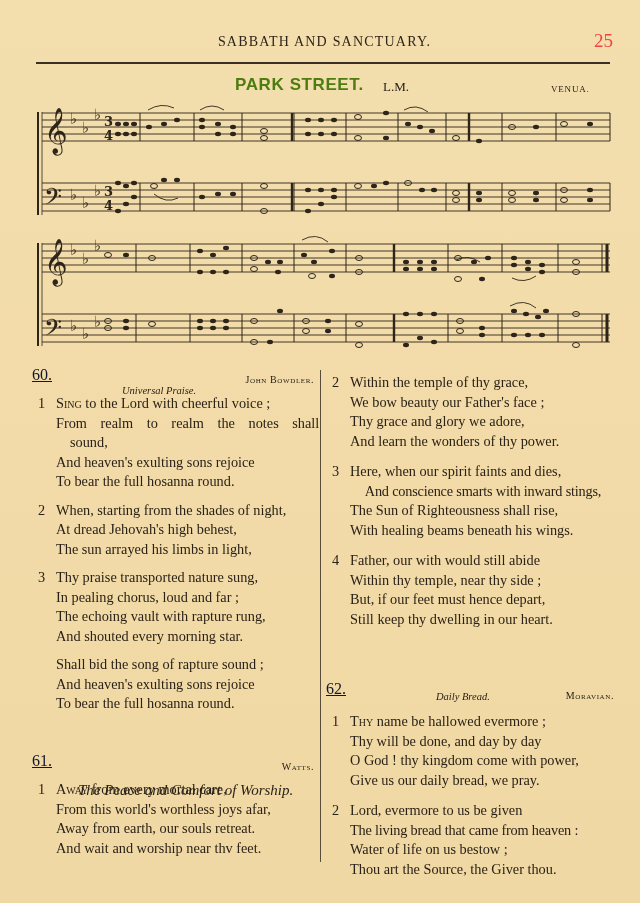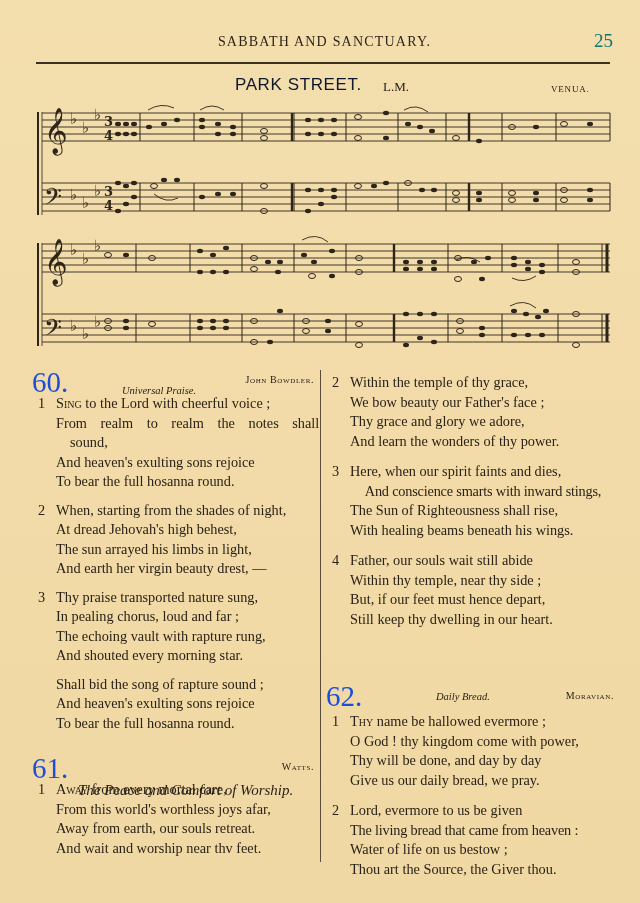--- a/index.html
+++ b/index.html
@@ -14,29 +14,29 @@
   .page { position: absolute; left: 0; top: 0; width: 514px; height: 903px; }
 
   .running-head {
     position: absolute; left: 36px; top: 30px; width: 577px; height: 24px;
   }
   .running-title {
     position: absolute; left: 0; width: 100%; text-align: center; top: 4px;
     font-family: "Liberation Serif", serif; font-size: 14px; letter-spacing: 1.2px; color: #2e2419;
   }
   .page-number {
-    position: absolute; right: 0; top: 0; font-family: "Liberation Serif", serif; font-size: 19px; color: #0f766e;
+    position: absolute; right: 0; top: 0; font-family: "Liberation Serif", serif; font-size: 19px; color: #ef4444;
   }
   .head-rule {
     position: absolute; left: 36px; top: 62px; width: 574px; height: 2px; background: #3a3023;
   }
 
   .tune-title {
     position: absolute; left: 235px; top: 75px;
-    font-family: "Liberation Sans", sans-serif; font-weight: normal; font-size: 17px; letter-spacing: 0.6px; color: #0f172a;
+    font-family: "Liberation Sans", sans-serif; font-weight: bold; font-size: 17px; letter-spacing: 0.6px; color: #4d7c0f;
   }
   .tune-meter {
     position: absolute; left: 383px; top: 79px;
     font-family: "Liberation Serif", serif; font-size: 13px; color: #2a2218;
   }
   .tune-composer {
     position: absolute; left: 551px; top: 84px;
     font-family: "Liberation Serif", serif; font-size: 9px; letter-spacing: 0.8px; color: #2a2218;
   }
 
@@ -44,21 +44,21 @@
   .music-system svg { display: block; }
 
   .col-divider {
     position: absolute; left: 320px; top: 370px; width: 1px; height: 492px; background: #5a4c3a;
   }
 
   .hymn-block { position: absolute; }
   .hymn-header { position: relative; height: 28px; }
   .hymn-number {
     position: absolute; left: 0; top: 0;
-    font-family: "Liberation Serif", serif; font-size: 29px; color: #1d4ed8;
+    font-family: "Liberation Serif", serif; font-size: 16px; color: #0f172a; text-decoration: underline;
   }
   .hymn-subject {
     position: absolute; font-family: "Liberation Serif", serif; font-style: italic; font-size: 10.5px; color: #2a2218;
   }
   .hymn-author {
     position: absolute; font-family: "Liberation Serif", serif; font-size: 10px; letter-spacing: 0.6px; color: #2a2218;
     font-variant: small-caps;
   }
 
   .stanza { position: relative; margin-bottom: 9px; }
@@ -388,21 +388,20 @@
       <div class="line first"><span class="snum">1</span><span class="sc">Sing</span> <span>to the Lord with cheerful voice ;</span></div>
       <div class="line" style="word-spacing:10px;">From realm to realm the notes shall</div>
       <div class="line cont">sound,</div>
       <div class="line">And heaven's exulting sons rejoice</div>
       <div class="line">To bear the full hosanna round.</div>
     </div>
     <div class="stanza">
       <div class="line first"><span class="snum">2</span><span>When, starting from the shades of night,</span></div>
       <div class="line">At dread Jehovah's high behest,</div>
       <div class="line">The sun arrayed his limbs in light,</div>
-      <div class="line">And earth her virgin beauty drest, —</div>
     </div>
     <div class="stanza">
       <div class="line first"><span class="snum">3</span><span>Thy praise transported nature sung,</span></div>
       <div class="line">In pealing chorus, loud and far ;</div>
       <div class="line">The echoing vault with rapture rung,</div>
       <div class="line">And shouted every morning star.</div>
     </div>
     <div class="stanza">
       <div class="line">Shall bid the song of rapture sound ;</div>
       <div class="line">And heaven's exulting sons rejoice</div>
@@ -431,37 +430,37 @@
       <div class="line">Thy grace and glory we adore,</div>
       <div class="line">And learn the wonders of thy power.</div>
     </div>
     <div class="stanza" style="margin-bottom:11px;">
       <div class="line first"><span class="snum">3</span><span>Here, when our spirit faints and dies,</span></div>
       <div class="line" style="letter-spacing:-0.2px;text-align:center;">And conscience smarts with inward stings,</div>
       <div class="line">The Sun of Righteousness shall rise,</div>
       <div class="line">With healing beams beneath his wings.</div>
     </div>
     <div class="stanza">
-      <div class="line first"><span class="snum">4</span><span>Father, our souls wait still abide</span></div>
+      <div class="line first"><span class="snum">4</span><span>Father, our with would still abide</span></div>
       <div class="line">Within thy temple, near thy side ;</div>
       <div class="line">But, if our feet must hence depart,</div>
       <div class="line">Still keep thy dwelling in our heart.</div>
     </div>
   </div>
 
   <div class="hymn-block" style="left:326px; top:680px; width:290px;">
     <div class="hymn-header" style="height:32px;">
       <span class="hymn-number">62.</span>
       <span class="hymn-subject" style="left:110px; top:11px;">Daily Bread.</span>
       <span class="hymn-author" style="right:2px; top:10px;">Moravian.</span>
     </div>
     <div class="stanza" style="margin-bottom:11px;">
       <div class="line first"><span class="snum">1</span><span class="sc">Thy</span> <span>name be hallowed evermore ;</span></div>
+      <div class="line">Thy will be done, and day by day</div>
       <div class="line">O God ! thy kingdom come with power,</div>
-      <div class="line">Thy will be done, and day by day</div>
       <div class="line">Give us our daily bread, we pray.</div>
     </div>
     <div class="stanza">
       <div class="line first"><span class="snum">2</span><span>Lord, evermore to us be given</span></div>
       <div class="line" style="letter-spacing:-0.2px;">The living bread that came from heaven :</div>
       <div class="line">Water of life on us bestow ;</div>
       <div class="line">Thou art the Source, the Giver thou.</div>
     </div>
   </div>
 

